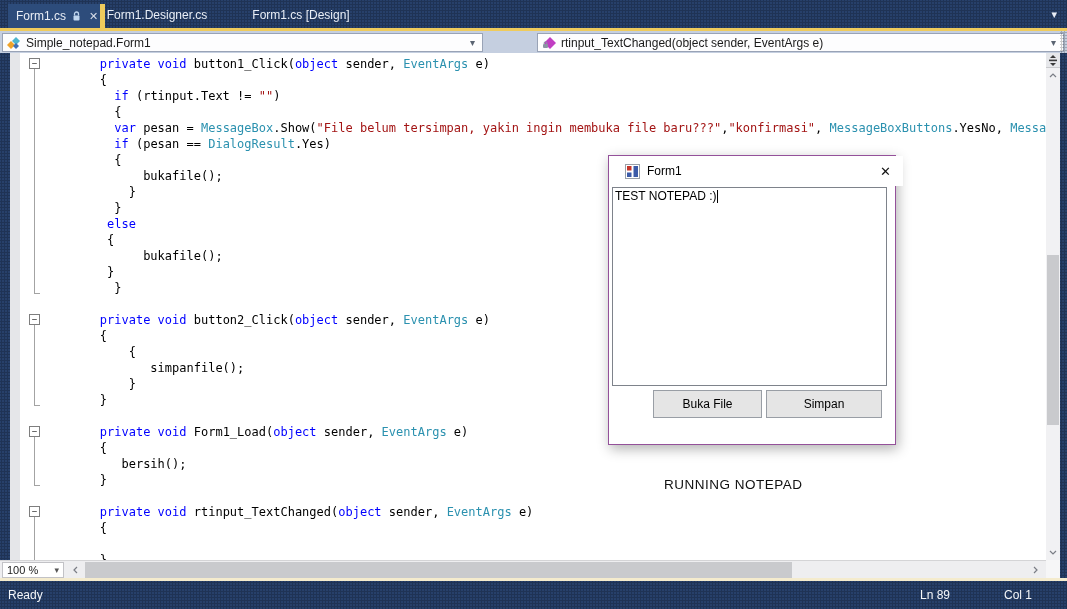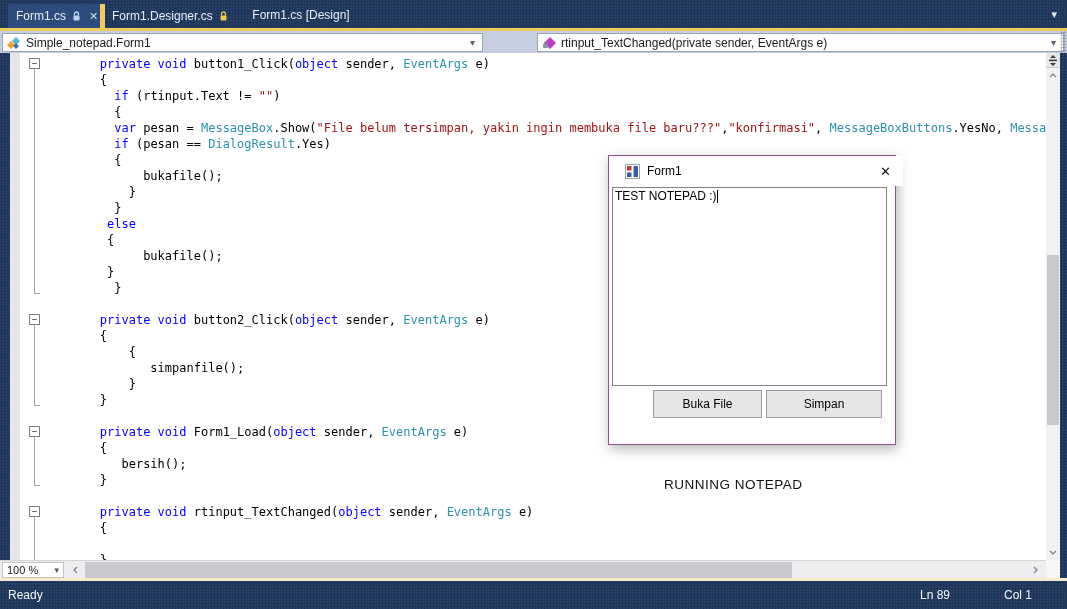--- a/index.html
+++ b/index.html
@@ -95,21 +95,21 @@
       <span>Form1.cs</span>
       <span class="tab-lock">
         <svg width="9" height="11" viewBox="0 0 9 11">
             <path d="M2.5 4.5 V3 a2 2 0 0 1 4 0 v1.5" fill="none" stroke="#BFD5EF" stroke-width="1.3"></path>
             <rect x="1.5" y="4.5" width="6" height="5" rx="1" fill="#BFD5EF"></rect>
           </svg>
       </span>
       <span class="tab-close">✕</span>
       <span class="gold-edge"></span>
     </div>
-    <div class="tab" style="left:104px; width:130px;">
+    <div class="tab" style="left:92px; width:130px;flex-direction:column;">
       <span>Form1.Designer.cs</span>
       <span class="tab-lock">
         <svg width="9" height="11" viewBox="0 0 9 11">
             <path d="M2.5 4.5 V3 a2 2 0 0 1 4 0 v1.5" fill="none" stroke="#E9C94F" stroke-width="1.3"></path>
             <rect x="1.5" y="4.5" width="6" height="5" rx="1" fill="#E9C94F"></rect>
           </svg>
       </span>
     </div>
     <div class="tab" style="left:240px; width:122px;flex-direction:column;">
       <span>Form1.cs [Design]</span>
@@ -137,21 +137,21 @@
       <span class="caret">▾</span>
     </div>
     <div class="combo" id="member-combo">
       <span class="icn">
         <svg width="14" height="14" viewBox="0 0 14 14">
             <polygon points="8,1 14,7 8,13 2,7" fill="#C03DC2"></polygon>
             <rect x="1" y="8" width="5" height="4" rx="1" fill="#8A94A3"></rect>
             <path d="M2.2 8 V7 a1.3 1.3 0 0 1 2.6 0 v1" fill="none" stroke="#8A94A3" stroke-width="1"></path>
           </svg>
       </span>
-      <span>rtinput_TextChanged(private sender, EventArgs e)</span>
+      <span>rtinput_TextChanged(object sender, EventArgs e)</span>
       <span class="caret">▾</span>
     </div>
   </div>
 
   <div id="frame-left" class="dots"></div>
   <div id="margin-strip"></div>
   <div id="code-area">
     <div id="fold-gutter">
         <div class="foldbox" style="top: 2px;">−</div>
         <div class="foldline" style="top: 13px; height: 225px;"></div>

